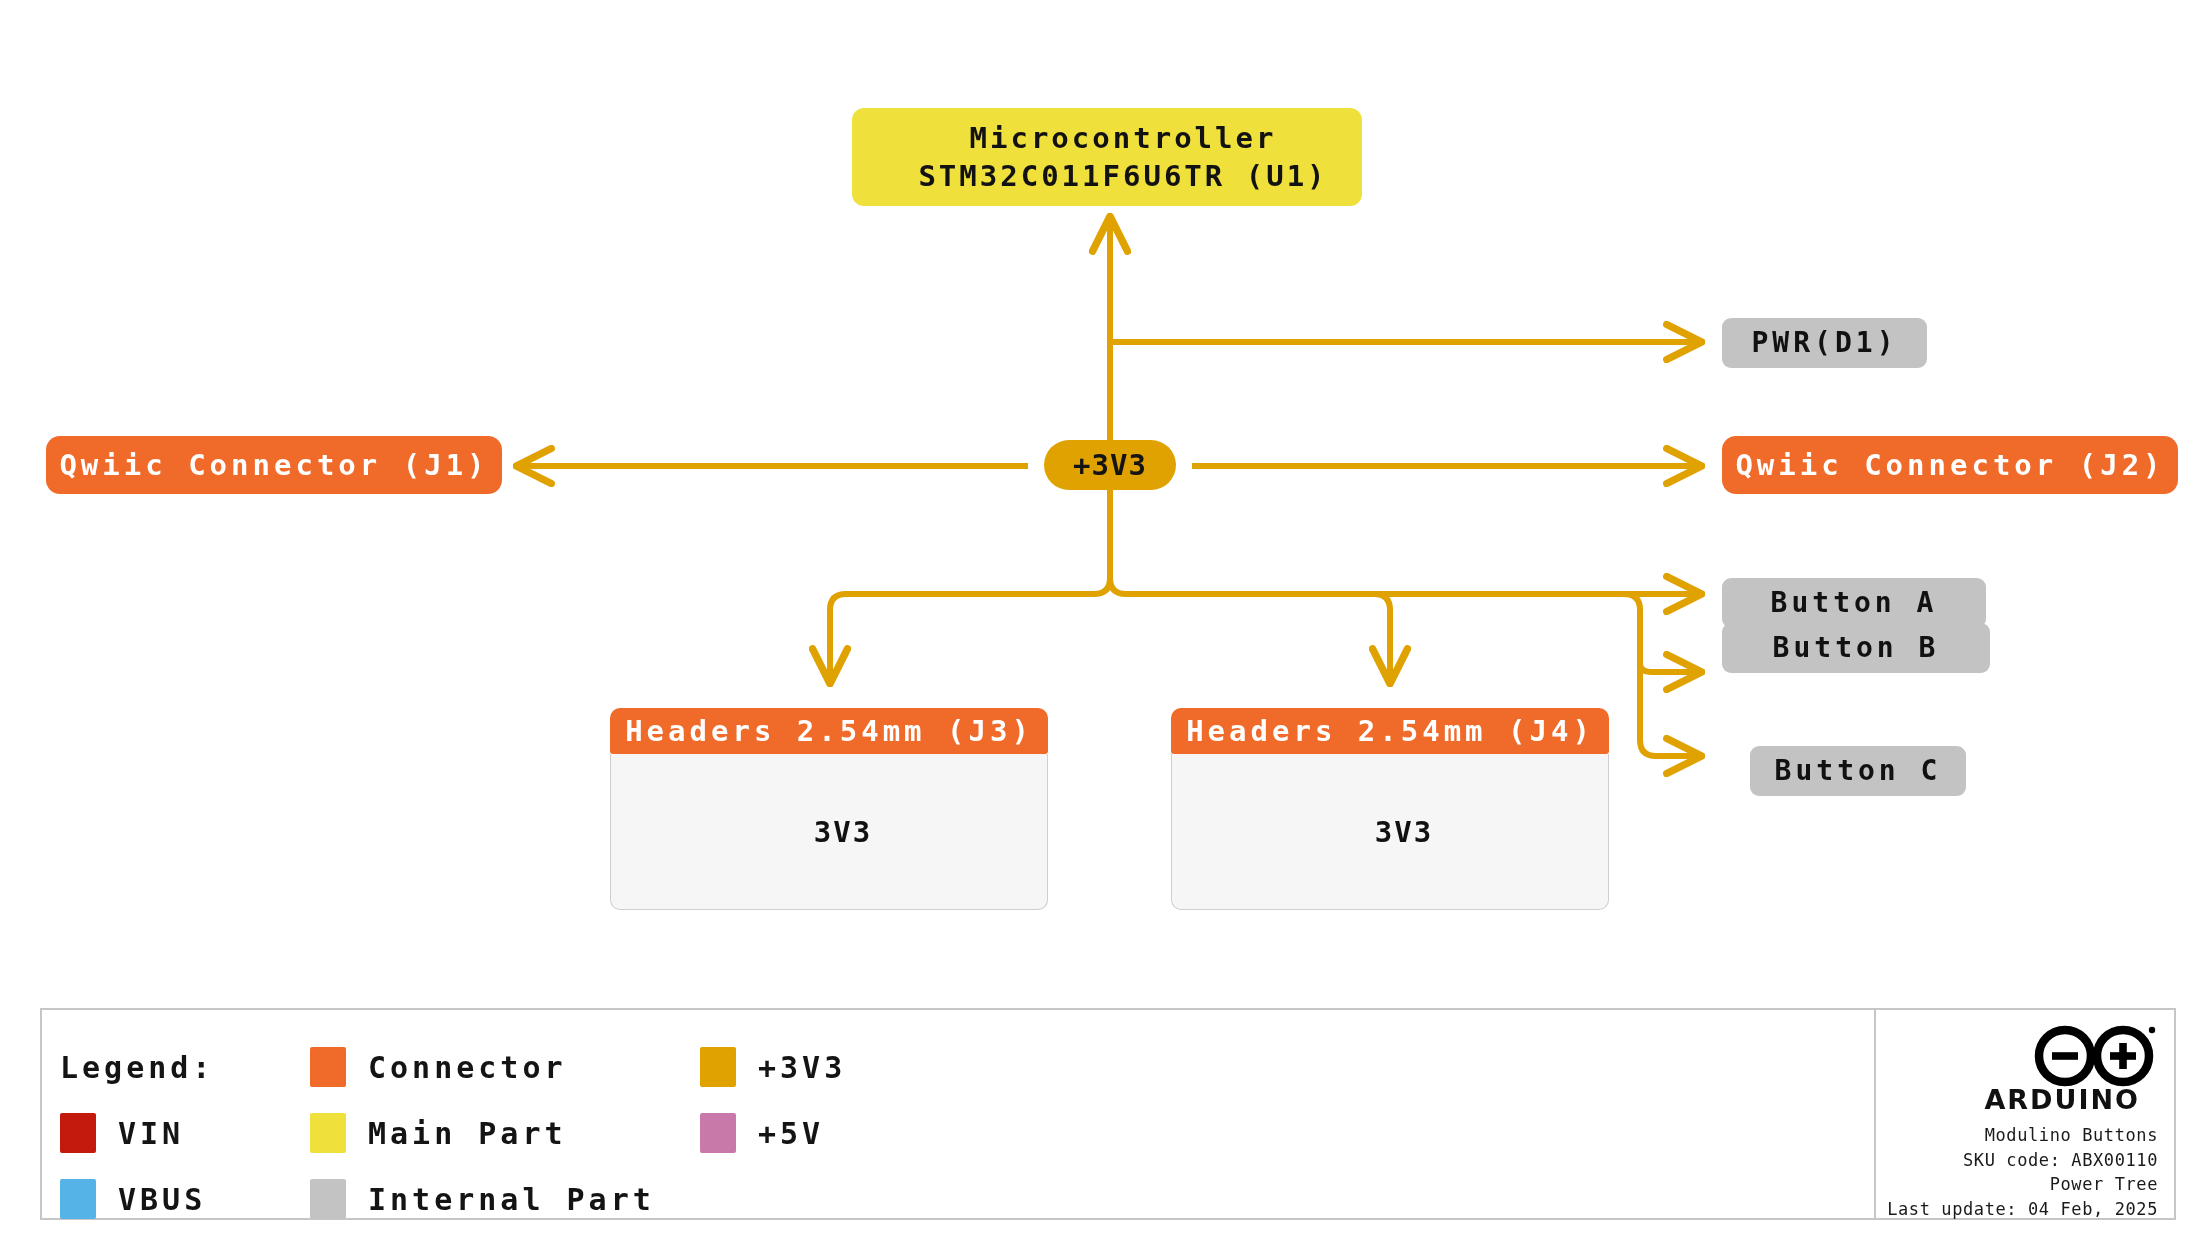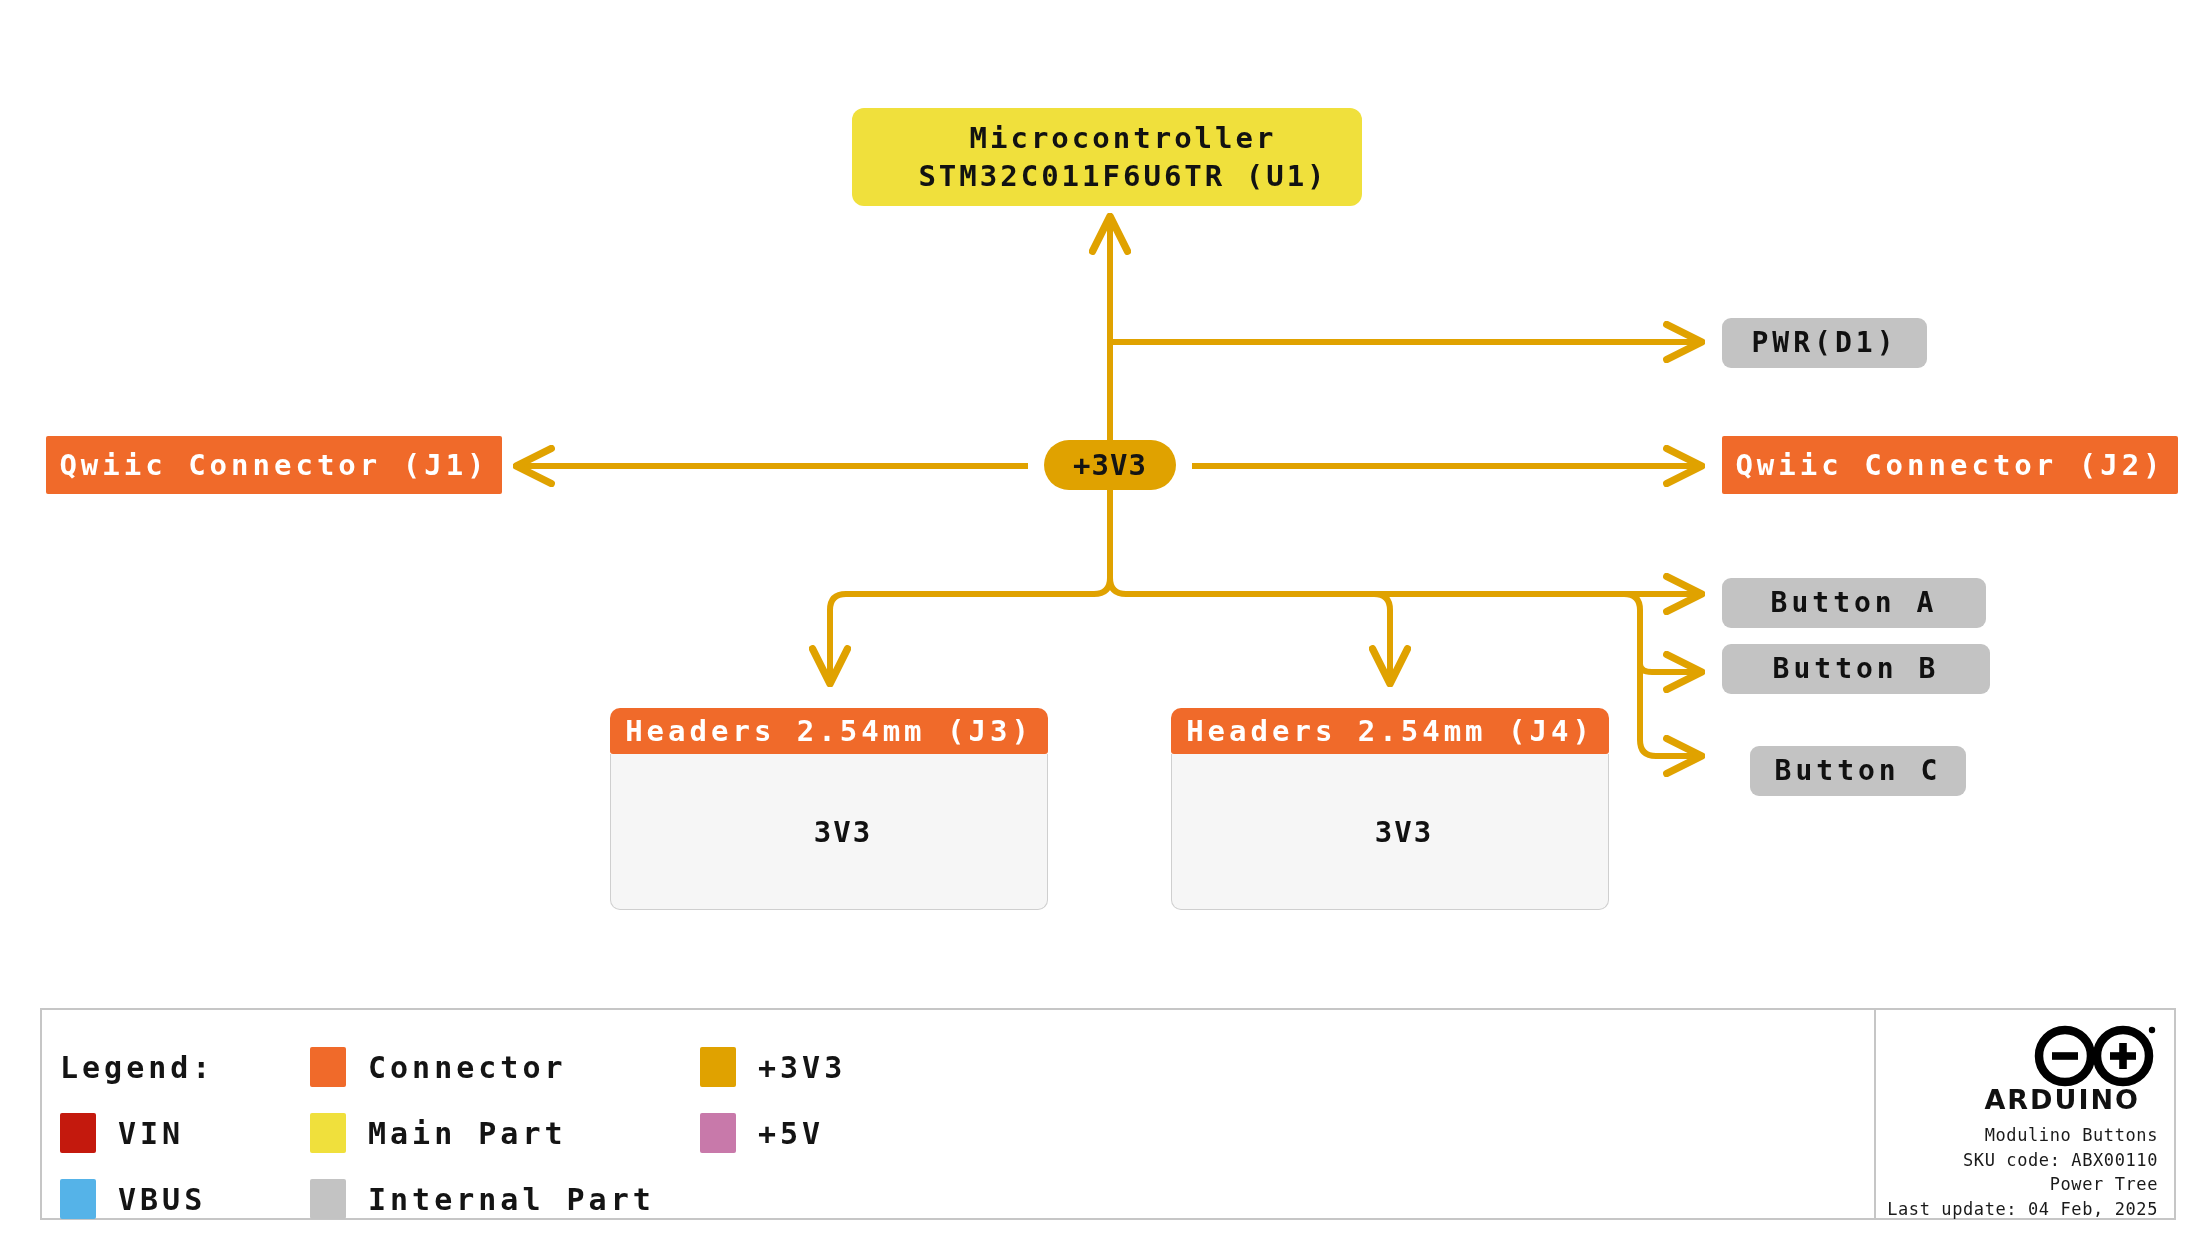--- a/index.html
+++ b/index.html
@@ -32,21 +32,21 @@
   }
 
   
   .node {
     position: absolute;
     box-sizing: border-box;
     display: flex;
     align-items: center;
     justify-content: center;
     text-align: center;
-    border-radius: 2px;
+    border-radius: 14px;
     font-weight: bold;
     letter-spacing: 2px;
     line-height: 1.32;
     white-space: pre-line;
   }
 
   .node-main {
     background: #F0E03C;
     color: #121212;
     font-size: 29px;
@@ -244,21 +244,21 @@
   <div class="node node-internal" style="left:1722px; top:318px; width:205px; height:50px;text-align:center;">PWR(D1)</div>
 
   <div class="node node-connector" style="left:46px; top:436px; width:456px; height:58px;">Qwiic Connector (J1)</div>
 
   <div class="node node-rail" style="left:1044px; top:440px; width:132px; height:50px;">+3V3</div>
 
   <div class="node node-connector" style="left:1722px; top:436px; width:456px; height:58px;">Qwiic Connector (J2)</div>
 
   <div class="node node-internal" style="left:1722px; top:578px; width:264px; height:50px;">Button A</div>
 
-  <div class="node node-internal" style="left:1722px; top:644px; width:268px; height:50px;">Button B</div>
+  <div class="node node-internal" style="left:1722px; top:623px; width:268px; height:50px;">Button B</div>
 
   <div class="node node-internal" style="left:1722px; top:746px; width:216px; height:50px;margin-left:28px;">Button C</div>
 
   <div class="header-group" style="left:610px; top:708px; width:438px; height:202px;border-radius:18px;">
     <div class="hg-title">Headers 2.54mm (J3)</div>
     <div class="hg-body" style="height:156px;">3V3</div>
   </div>
 
   <div class="header-group" style="left:1171px; top:708px; width:438px; height:202px;">
     <div class="hg-title">Headers 2.54mm (J4)</div>

